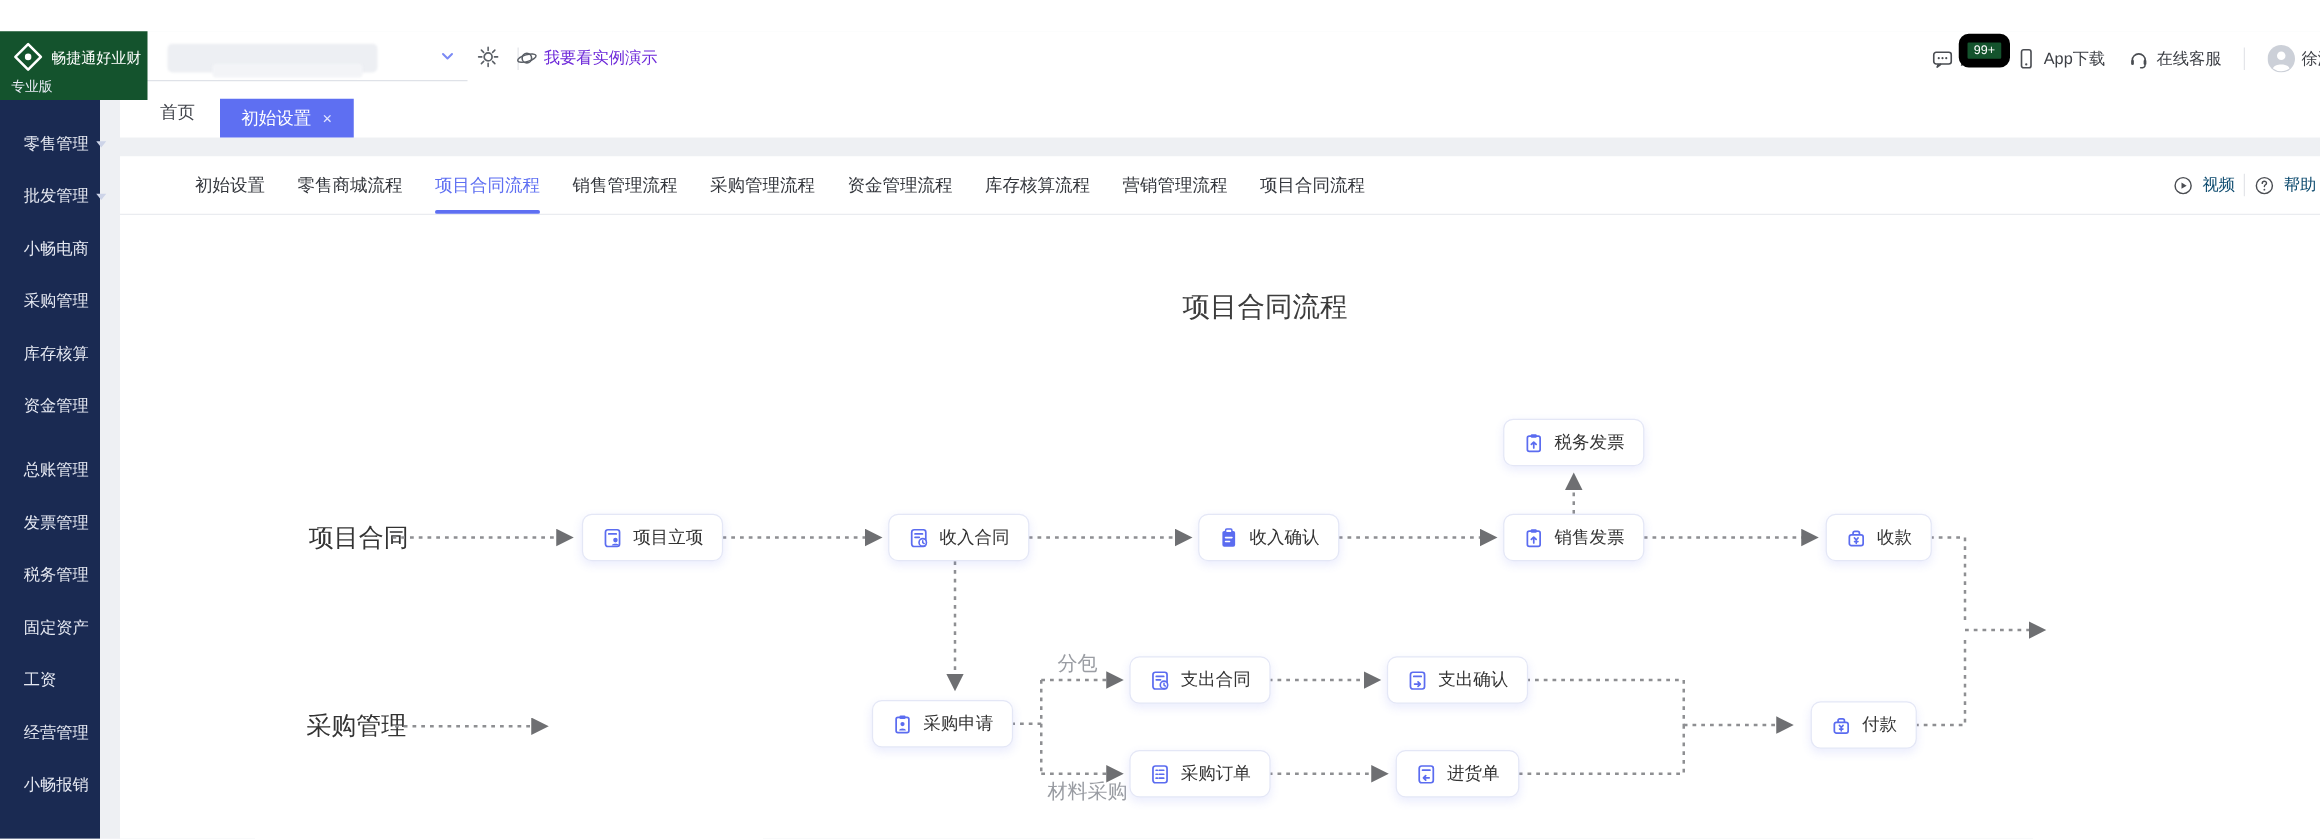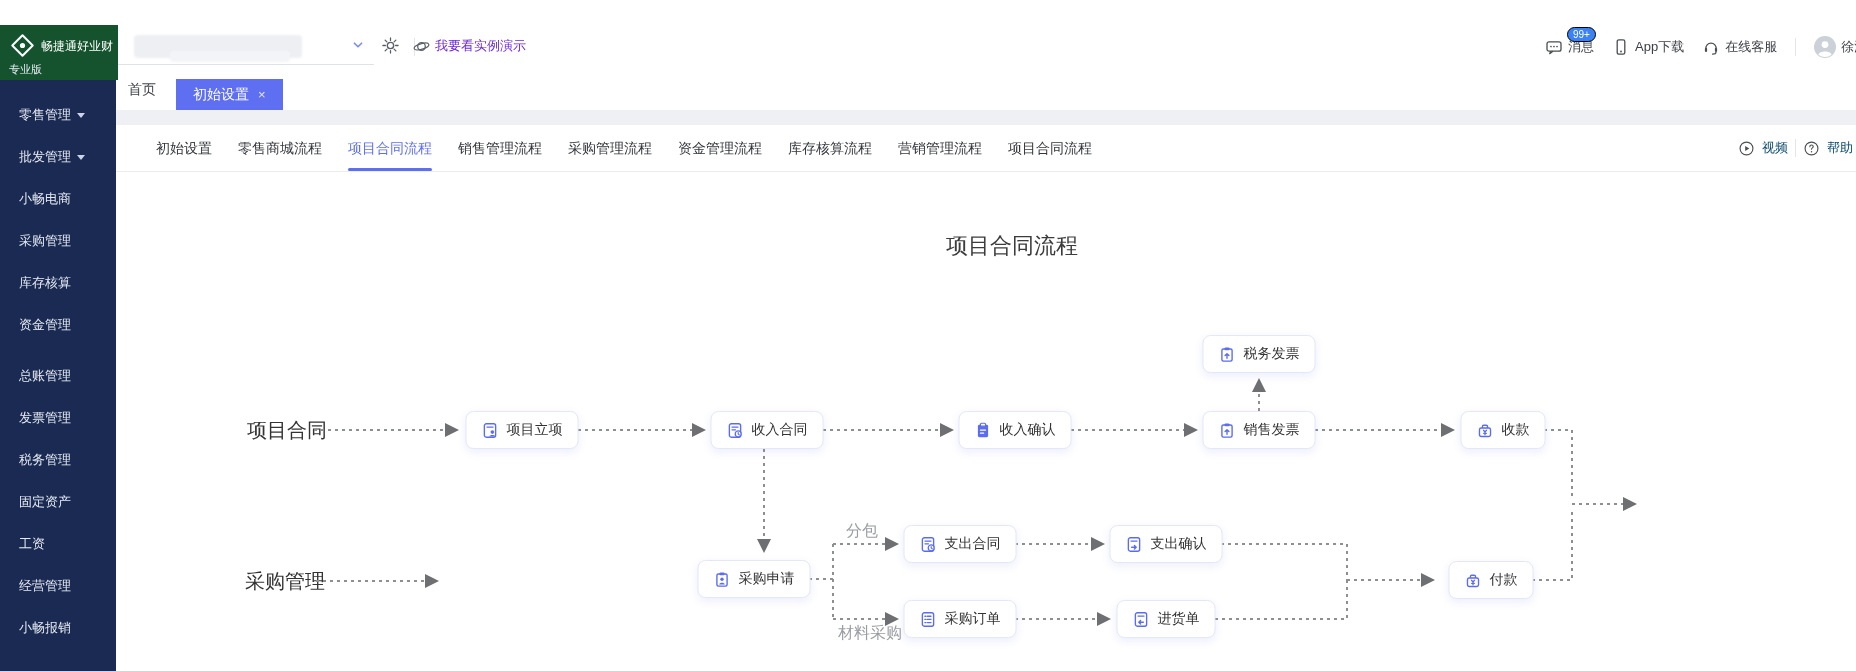--- a/index.html
+++ b/index.html
@@ -14,32 +14,32 @@
   .logo-title{position:absolute;left:41px;top:13px;color:#fff;font-size:12px;white-space:nowrap;}
   .logo-sub{position:absolute;left:9px;top:37px;color:#e8ebf5;font-size:11px;}
   .acct-blur{position:absolute;left:134px;top:10px;width:168px;height:23px;background:#edeff3;border-radius:4px;filter:blur(1px);}
   .acct-blur2{position:absolute;left:170px;top:26px;width:120px;height:11px;background:#f3f4f7;border-radius:3px;filter:blur(1px);}
   .acct-underline{position:absolute;left:112px;top:39px;width:262px;height:1px;background:#dfe2e8;}
   .hicon{position:absolute;top:11px;}
   .hdivider{position:absolute;top:13px;width:1px;height:18px;background:#e4e5e9;}
   .demo{position:absolute;left:438px;top:12px;display:flex;gap:4px;color:#6d28d9;font-size:13px;cursor:pointer;}
   .hright{position:absolute;left:1545px;top:0;height:43px;display:flex;align-items:center;gap:18px;white-space:nowrap;}
   .hitem{display:flex;align-items:center;gap:5px;color:#3c3f45;font-size:13px;position:relative;cursor:pointer;}
-  .badge{position:absolute;top:-11px;left:22px;background:#3b82f6;color:#fff;font-size:10px;line-height:13px;
-         padding:0 5px;border-radius:8px;border:1px solid #000000;}
+  .badge{position:absolute;top:-11px;left:22px;background:#14532d;color:#fff;font-size:10px;line-height:13px;
+         padding:0 5px;border-radius:8px;border:7px solid #000000;}
   .vdiv{width:1px;height:18px;background:#e4e5e9;}
   .username{color:#3c3f45;font-size:13px;}
   
   .tabbar{position:absolute;left:96px;top:68px;right:0;height:42px;background:#fff;display:flex;align-items:flex-end;}
   .ptab-home{height:42px;line-height:42px;margin-left:24px;padding:0 8px;font-size:14px;color:#40434a;cursor:pointer;}
   .ptab-active{height:31px;margin-left:12px;padding:0 17px;background:#5e6ff2;color:#fff;font-size:14px;
                display:flex;align-items:center;gap:9px;cursor:pointer;}
   .ptab-close{font-size:13px;color:#e4e7ff;cursor:pointer;}
   
-  .sidebar{position:absolute;left:0;top:80px;width:116px;bottom:0;background:#1a2a52;padding-top:14px;box-sizing:border-box;z-index:5;}
+  .sidebar{position:absolute;left:0;top:80px;width:80px;bottom:0;background:#1a2a52;padding-top:14px;box-sizing:border-box;z-index:5;}
   .sitem{height:42px;display:flex;align-items:center;padding-left:19px;color:#e6e9f2;font-size:13px;cursor:pointer;white-space:nowrap;}
   .sitem .caret{margin-left:6px;width:0;height:0;border-left:4px solid transparent;border-right:4px solid transparent;border-top:5px solid #cdd4e8;}
   .spacer8{height:9px;}
   
   .card{position:absolute;left:96px;top:125px;right:0;bottom:0;background:#fff;overflow:hidden;}
   .t2row{position:relative;height:46px;border-bottom:1px solid #eaecf0;display:flex;align-items:center;gap:26px;padding-left:60px;}
   .t2{font-size:14px;color:#34373d;cursor:pointer;position:relative;height:46px;line-height:46px;}
   .t2.active{color:#5e6ff2;}
   .t2.active::after{content:"";position:absolute;left:0;right:0;bottom:0;height:3px;background:#5e6ff2;border-radius:2px;}
   .t2right{position:absolute;right:3px;top:0;height:46px;display:flex;align-items:center;gap:7px;font-size:13px;color:#0c4a6e;}

